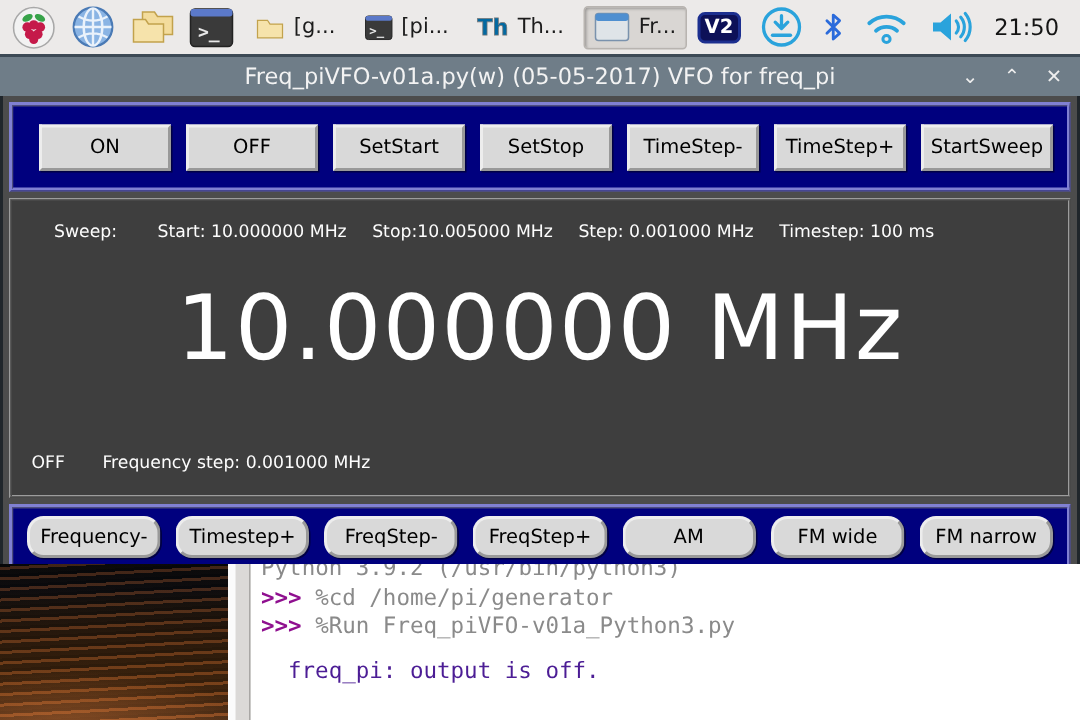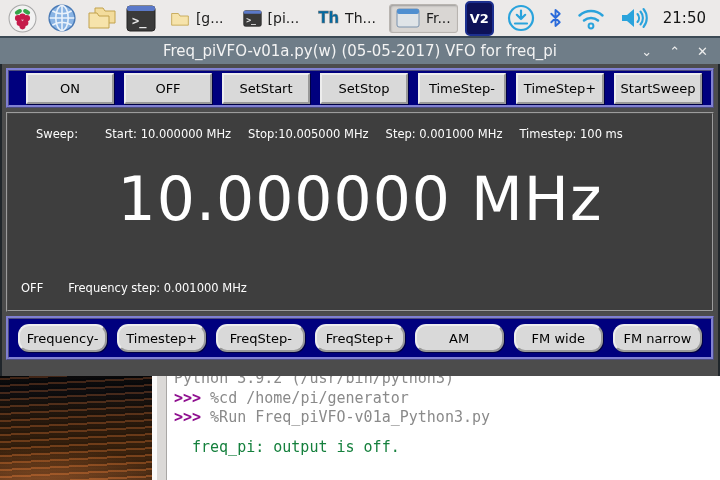--- a/index.html
+++ b/index.html
@@ -6,33 +6,33 @@
   body { font-family:"DejaVu Sans", sans-serif; }
   .screen { position:relative; width:720px; height:480px; overflow:hidden; background:#4c4c4c; }
 
   
   .taskbar { height:36px; background:#eceae9; display:flex; align-items:center; padding:0 6px; gap:7px; }
   .launcher { width:34px; height:31px; border:none; background:transparent; display:grid; place-items:center; cursor:pointer; }
   .task { height:29px; display:flex; align-items:center; gap:6px; padding:0 6px; font-size:14px; color:#1c1c1c; border-radius:3px; }
   .task.active { background:#d9d6d3; box-shadow:inset 1px 1px 2px rgba(0,0,0,.28); border:1px solid #b8b4b0; }
   .thonny-glyph { font-size:15px; font-weight:bold; color:#0369a1; -webkit-text-stroke:.5px #777; }
   .tray { margin-left:auto; display:flex; align-items:center; gap:13px; padding-right:8px; }
-  .vnc-box { width:29px; height:35px; background:#0d1158; border:2px solid #1c2f8f; border-radius:5px; color:#fff; font-weight:bold; font-size:13px; display:grid; place-items:center; }
+  .vnc-box { width:29px; height:21px; background:#0d1158; border:2px solid #1c2f8f; border-radius:5px; color:#fff; font-weight:bold; font-size:13px; display:grid; place-items:center; }
   .clock { font-size:15px; color:#141414; }
 
   
   .titlebar { height:28px; background:#6f7d88; border-top:2px solid #3c4a55; color:#f3f3f3; font-size:15px;
               display:flex; align-items:center; justify-content:center; position:relative; }
   .win-controls { position:absolute; right:12px; top:0; height:100%; display:flex; align-items:center; gap:17px; }
   .win-controls span { font-size:13px; color:#eee; cursor:pointer; line-height:1; }
 
   
   .app-body { height:312px; background:#4c4c4c; padding:4px 4px; border-left:2px solid #20262b; border-right:2px solid #20262b; }
   .btn-frame { background:#00007e; border:3px ridge #8080d2; display:flex; align-items:center; padding:0 4px; }
-  .btn-frame.top { height:40px; margin-bottom:4px;padding-left:12px; }
+  .btn-frame.top { height:60px; margin-bottom:4px;padding-left:12px; }
   .btn-frame.bottom { height:44px; }
   .tk-btn { flex:1; margin:0 5px; height:31px; background:#d9d9d9; border:2px outset #ededed;
             box-shadow:1px 1px 0 rgba(0,0,0,.45); font-family:"DejaVu Sans",sans-serif; font-size:13px; color:#000; cursor:pointer; }
   .btn-frame.bottom .tk-btn { height:28px;border-radius:11px; }
 
   .display-frame { height:200px; margin-bottom:4px; background:#3e3e3e; border:2px ridge #9c9c9c; position:relative; color:#fdfdfd; }
   .sweep-line { position:absolute; top:13px; left:28px; font-size:11.5px; white-space:nowrap; display:flex; }
   .sweep-line .sw { margin-right:17px; }
   .sweep-line .sw:first-child { margin-right:27px; }
   .big-freq { position:absolute; top:50px; left:0; right:0; text-align:center; font-size:60px; color:#ffffff; letter-spacing:1px; }
@@ -46,21 +46,21 @@
       radial-gradient(130% 60% at 30% 105%, rgba(226,126,60,.40), transparent 62%),
       repeating-linear-gradient(177deg, rgba(0,0,0,.38) 0 2px, rgba(206,104,46,.28) 2px 4px, rgba(10,6,4,.34) 4px 7px),
       linear-gradient(180deg, #0a0b0d 0%, #101014 16%, #1e1712 25%, #342010 42%, #472a10 62%, #5c3514 82%, #6f4220 100%);
   }
   .shell { flex:1; display:flex; background:#fff; overflow:hidden; }
   .shell-edge { width:5px; background:#fbfbfb; }
   .shell-gutter { width:10px; background:#dbd9d7; border-right:1px solid #a9a7a5; }
   .shell-content { flex:1; padding-left:7px; font-family:"DejaVu Sans Mono", monospace; font-size:15px;
                    line-height:19.5px; color:#8a8a8a; position:relative; top:-7px; }
   .prompt { color:#8f0f8f; font-weight:bold; margin-right:9px; }
-  .shell-output { color:#15803d; padding-left:18px; margin-top:10px; }
+  .shell-output { color:#4c1d95; padding-left:18px; margin-top:10px; }
 
   svg { display:block; }
 </style>
 </head>
 <body>
 
 <div class="screen">
 
   <div class="taskbar">
     <button class="launcher">

